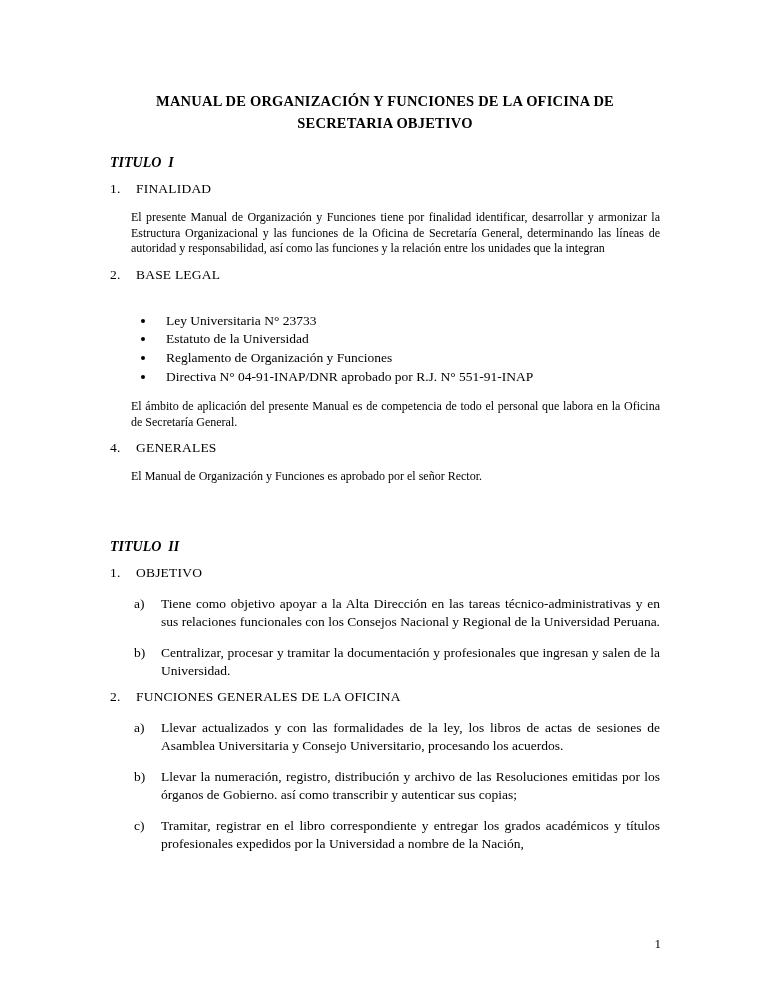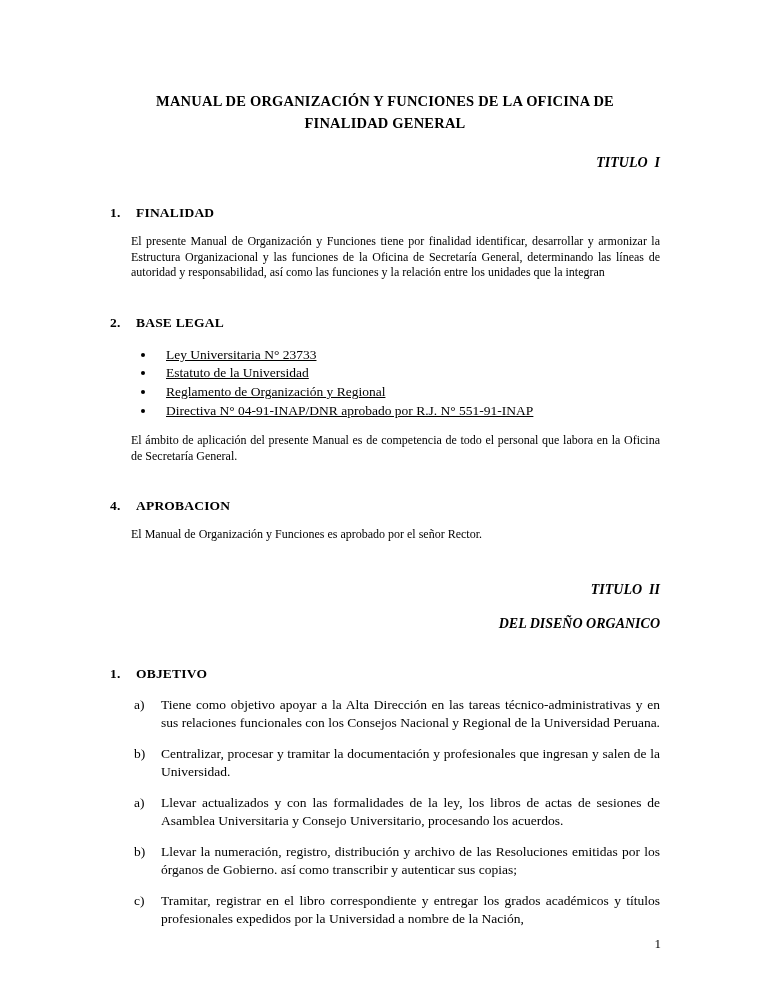--- a/index.html
+++ b/index.html
@@ -18,48 +18,47 @@
     padding: 90px 108px 0 110px;
   }
   .doc-title {
     text-align: center;
     font-weight: bold;
     font-size: 14.5px;
     line-height: 1.55;
     letter-spacing: 0.2px;
   }
   .titulo {
-    text-align: right;
+    text-align: left;
     font-weight: bold;
     font-style: italic;
     font-size: 14px;
     margin-top: 20px;
     white-space: pre-wrap;
   }
-  .titulo.second { margin-top: 39px; }
+  .titulo.second { margin-top: 54px; }
   .titulo.sub { margin-top: 18px; }
   .sec-heading {
-    font-weight: bold;
+    font-weight: normal;
     font-size: 13.5px;
-    margin-top: 34px;
+    margin-top: 10px;
     letter-spacing: 0.2px;
   }
   .sec-num { display: inline-block; width: 26px; }
   .para {
     font-size: 12px;
     line-height: 1.3;
     margin-top: 13px;
     margin-left: 21px;
     text-align: justify;
   }
   ul.bullets {
-    margin-top: 15px;
+    margin-top: 29px;
     margin-left: 46px;
     list-style-type: disc;
-    text-decoration: underline;
   }
   ul.bullets li {
     font-size: 13.5px;
     line-height: 1.38;
     padding-left: 10px;
   }
   .li-row {
     display: flex;
     margin-top: 14px;
     margin-left: 24px;
@@ -76,62 +75,64 @@
   }
 </style>
 </head>
 <body>
 
 <div class="page">
   <div class="content">
 
     <div class="doc-title">
       <div>MANUAL DE ORGANIZACIÓN Y FUNCIONES DE LA OFICINA DE</div>
-      <div>FINALIDAD GENERAL</div>
+      <div>SECRETARIA OBJETIVO</div>
     </div>
 
     <div class="titulo">TITULO  I</div>
 
     <div class="sec-heading">
       <span class="sec-num">1.</span><span class="sec-title">FINALIDAD</span>
     </div>
     <p class="para">El presente Manual de Organización y Funciones tiene por finalidad identificar, desarrollar y armonizar la Estructura Organizacional y las funciones de la Oficina de Secretaría General,   determinando las líneas de autoridad y responsabilidad, así como las funciones y la relación entre los unidades que la integran</p>
 
     <div class="sec-heading">
       <span class="sec-num">2.</span><span class="sec-title">BASE LEGAL</span>
     </div>
     <ul class="bullets">
       <li>Ley Universitaria N° 23733</li>
       <li>Estatuto de la Universidad</li>
-      <li>Reglamento de Organización y Regional</li>
+      <li>Reglamento de Organización y Funciones</li>
       <li>Directiva N° 04-91-INAP/DNR aprobado por R.J. N° 551-91-INAP</li>
     </ul>
 
     <p class="para">El ámbito de aplicación del presente Manual es de competencia de todo el personal que labora en la Oficina de Secretaría General.</p>
 
     <div class="sec-heading">
-      <span class="sec-num">4.</span><span class="sec-title">APROBACION</span>
+      <span class="sec-num">4.</span><span class="sec-title">GENERALES</span>
     </div>
     <p class="para">El Manual de Organización y Funciones es aprobado por el señor Rector.</p>
 
     <div class="titulo second">TITULO  II</div>
-    <div class="titulo sub">DEL DISEÑO ORGANICO</div>
 
     <div class="sec-heading">
       <span class="sec-num">1.</span><span class="sec-title">OBJETIVO</span>
     </div>
     <div class="li-row">
       <span class="li-label">a)</span>
       <span class="li-text">Tiene como objetivo apoyar a la Alta Dirección en las tareas técnico-administrativas y en sus relaciones funcionales con los Consejos Nacional y Regional de la Universidad Peruana.</span>
     </div>
     <div class="li-row">
       <span class="li-label">b)</span>
       <span class="li-text">Centralizar, procesar y tramitar la documentación y profesionales que ingresan y salen de la Universidad.</span>
     </div>
 
+    <div class="sec-heading">
+      <span class="sec-num">2.</span><span class="sec-title">FUNCIONES GENERALES DE LA OFICINA</span>
+    </div>
     <div class="li-row">
       <span class="li-label">a)</span>
       <span class="li-text">Llevar actualizados y con las formalidades de la ley, los libros de actas de sesiones de Asamblea Universitaria y Consejo Universitario, procesando los acuerdos.</span>
     </div>
     <div class="li-row">
       <span class="li-label">b)</span>
       <span class="li-text">Llevar la numeración, registro, distribución y archivo de las Resoluciones emitidas por los órganos de Gobierno.  así como transcribir y autenticar sus copias;</span>
     </div>
     <div class="li-row">
       <span class="li-label">c)</span>

